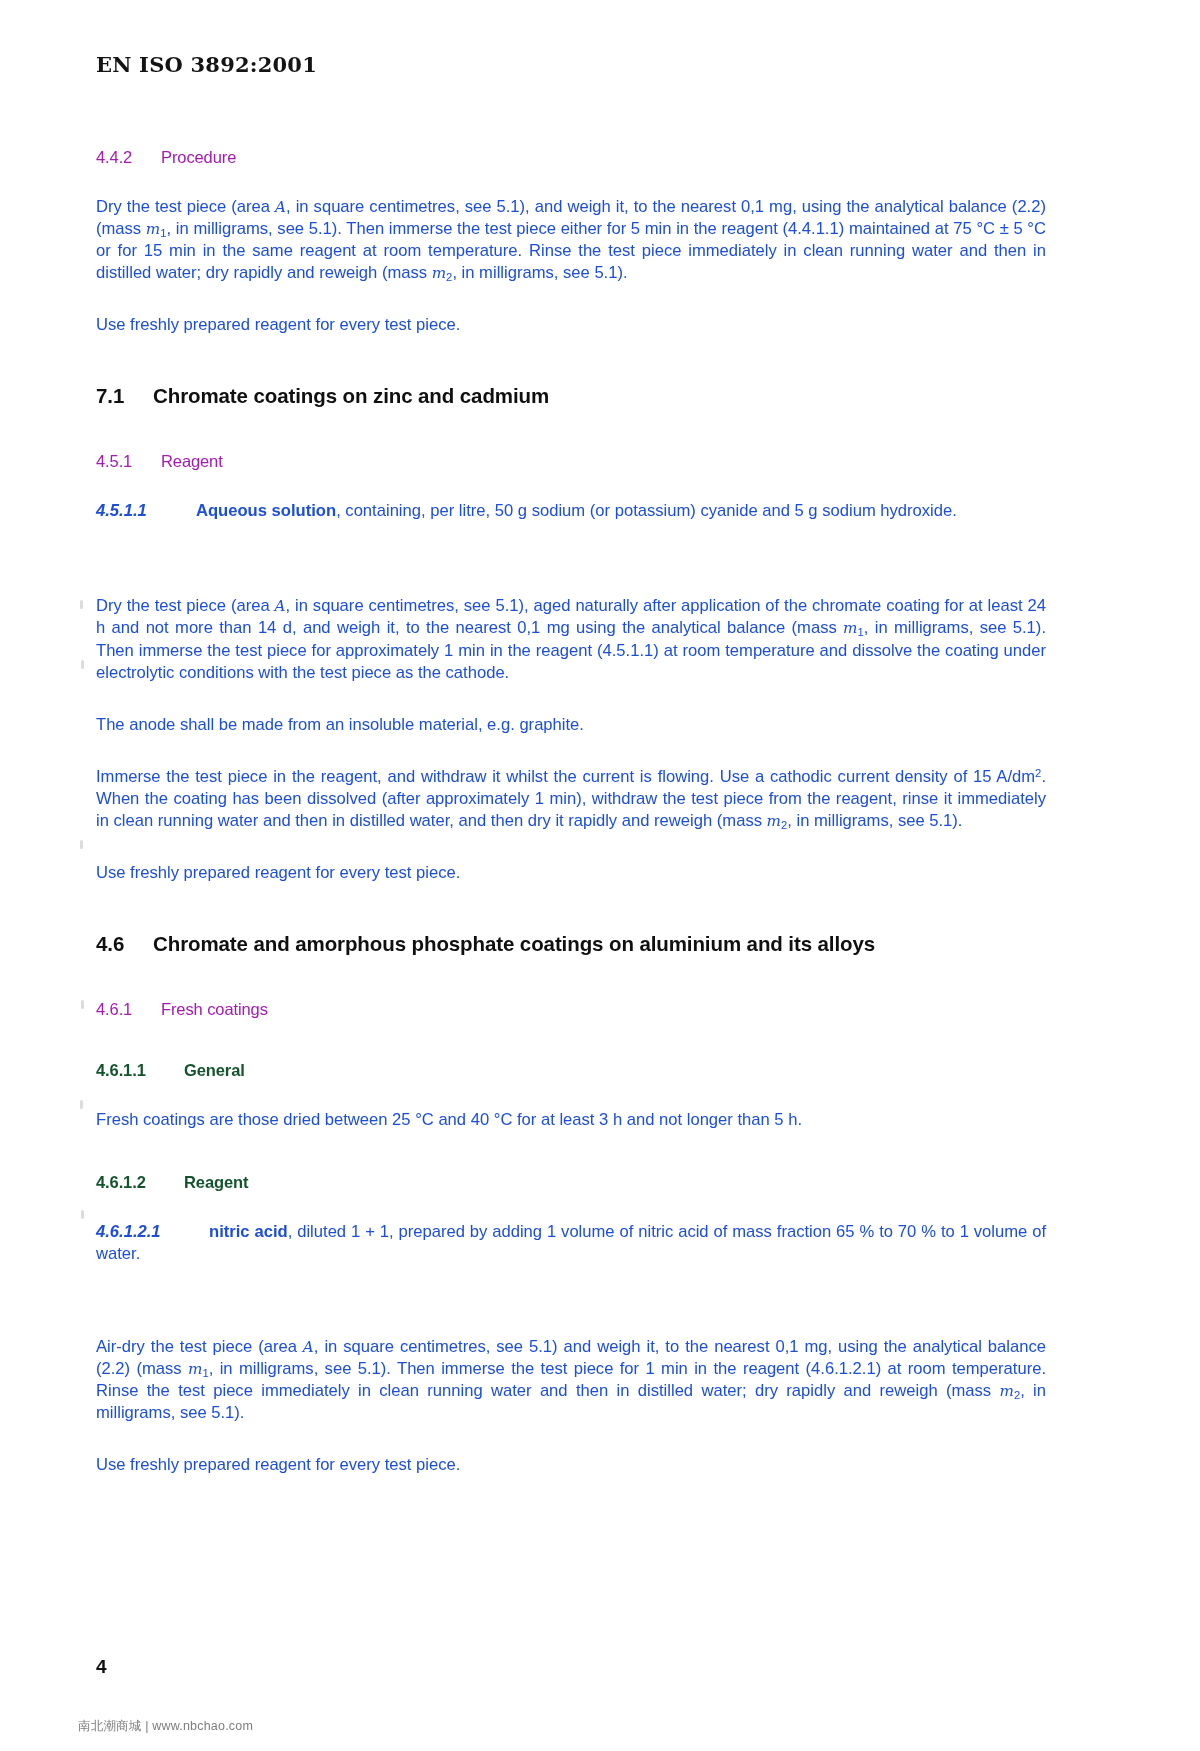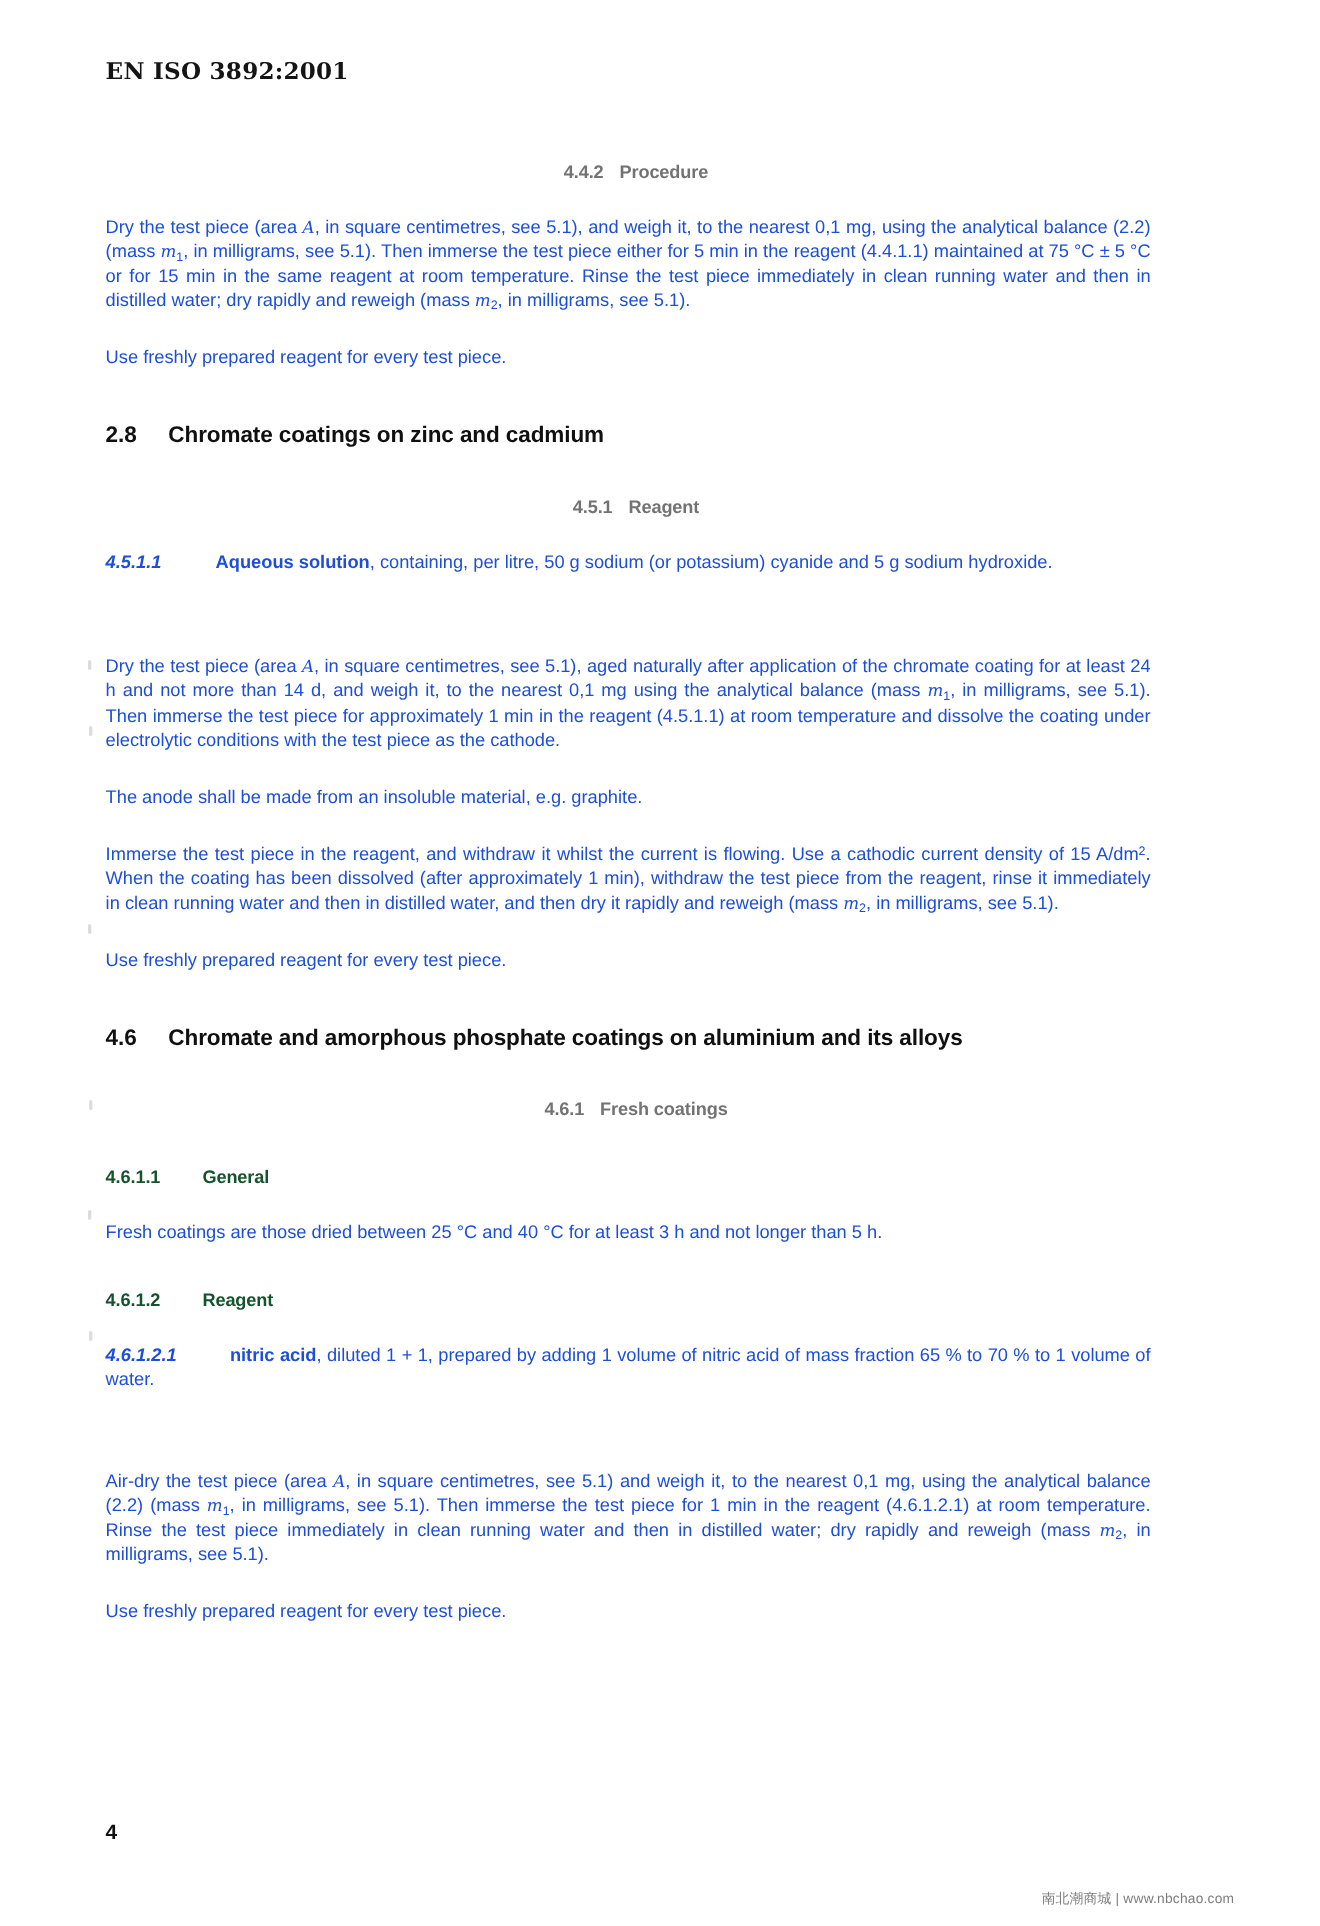--- a/index.html
+++ b/index.html
@@ -46,26 +46,25 @@
     padding: 0;
     letter-spacing: -0.1px;
     color: #101010;
   }
   h1.clause-1 .num {
     display: inline-block;
     width: 57px;
   }
   h2.clause-2 {
     font-size: 16.5px;
-    font-weight: bold;
+    font-weight: normal;
     margin: 0;
     padding: 0;
     letter-spacing: -0.1px;
-    color: #737373;
-    text-align: center;
+    color: #a21caf;
   }
   h2.clause-2 .num {
     display: inline-block;
     width: 65px;
   }
   h3.clause-3 {
     font-size: 16.5px;
     font-weight: bold;
     margin: 0;
     padding: 0;
@@ -130,21 +129,21 @@
     font-size: 19px;
     font-weight: bold;
     color: #111111;
   }
   
   .watermark {
     position: absolute;
     left: 0;
     right: 0;
     bottom: 16px;
-    text-align: right;
+    text-align: left;
     font-size: 12.5px;
     color: #7d7d7d;
     letter-spacing: 0.2px;
   }
   
   .speckle {
     position: absolute;
     width: 3px;
     height: 9px;
     background: #dcdcdc;
@@ -169,21 +168,21 @@
 
     <h2 class="clause-2"><span class="num">4.4.2</span><span>Procedure</span></h2>
     <div class="sp-after-head"></div>
 
     <p class="body"><span>Dry the test piece (area </span><var>A</var><span>, in square centimetres, see 5.1), and weigh it, to the nearest 0,1 mg, using the analytical balance (2.2) (mass </span><var>m</var><sub>1</sub><span>, in milligrams, see 5.1). Then immerse the test piece either for 5 min in the reagent (4.4.1.1) maintained at 75 °C ± 5 °C or for 15 min in the same reagent at room temperature. Rinse the test piece immediately in clean running water and then in distilled water; dry rapidly and reweigh (mass </span><var>m</var><sub>2</sub><span>, in milligrams, see 5.1).</span></p>
     <div class="sp-after-para"></div>
 
     <p class="body noj">Use freshly prepared reagent for every test piece.</p>
 
     <div class="sp-before-h1"></div>
-    <h1 class="clause-1"><span class="num">2.8</span><span>Chromate coatings on zinc and cadmium</span></h1>
+    <h1 class="clause-1"><span class="num">7.1</span><span>Chromate coatings on zinc and cadmium</span></h1>
 
     <div class="sp-before-h2"></div>
     <h2 class="clause-2"><span class="num">4.5.1</span><span>Reagent</span></h2>
     <div class="sp-after-head"></div>
 
     <p class="body"><span class="term-num">4.5.1.1</span><span class="term-lead">Aqueous solution</span><span>, containing, per litre, 50 g sodium (or potassium) cyanide and 5 g sodium hydroxide.</span></p>
 
     <div class="sp-before-h2"></div>
     <div class="sp-after-head"></div>
 

